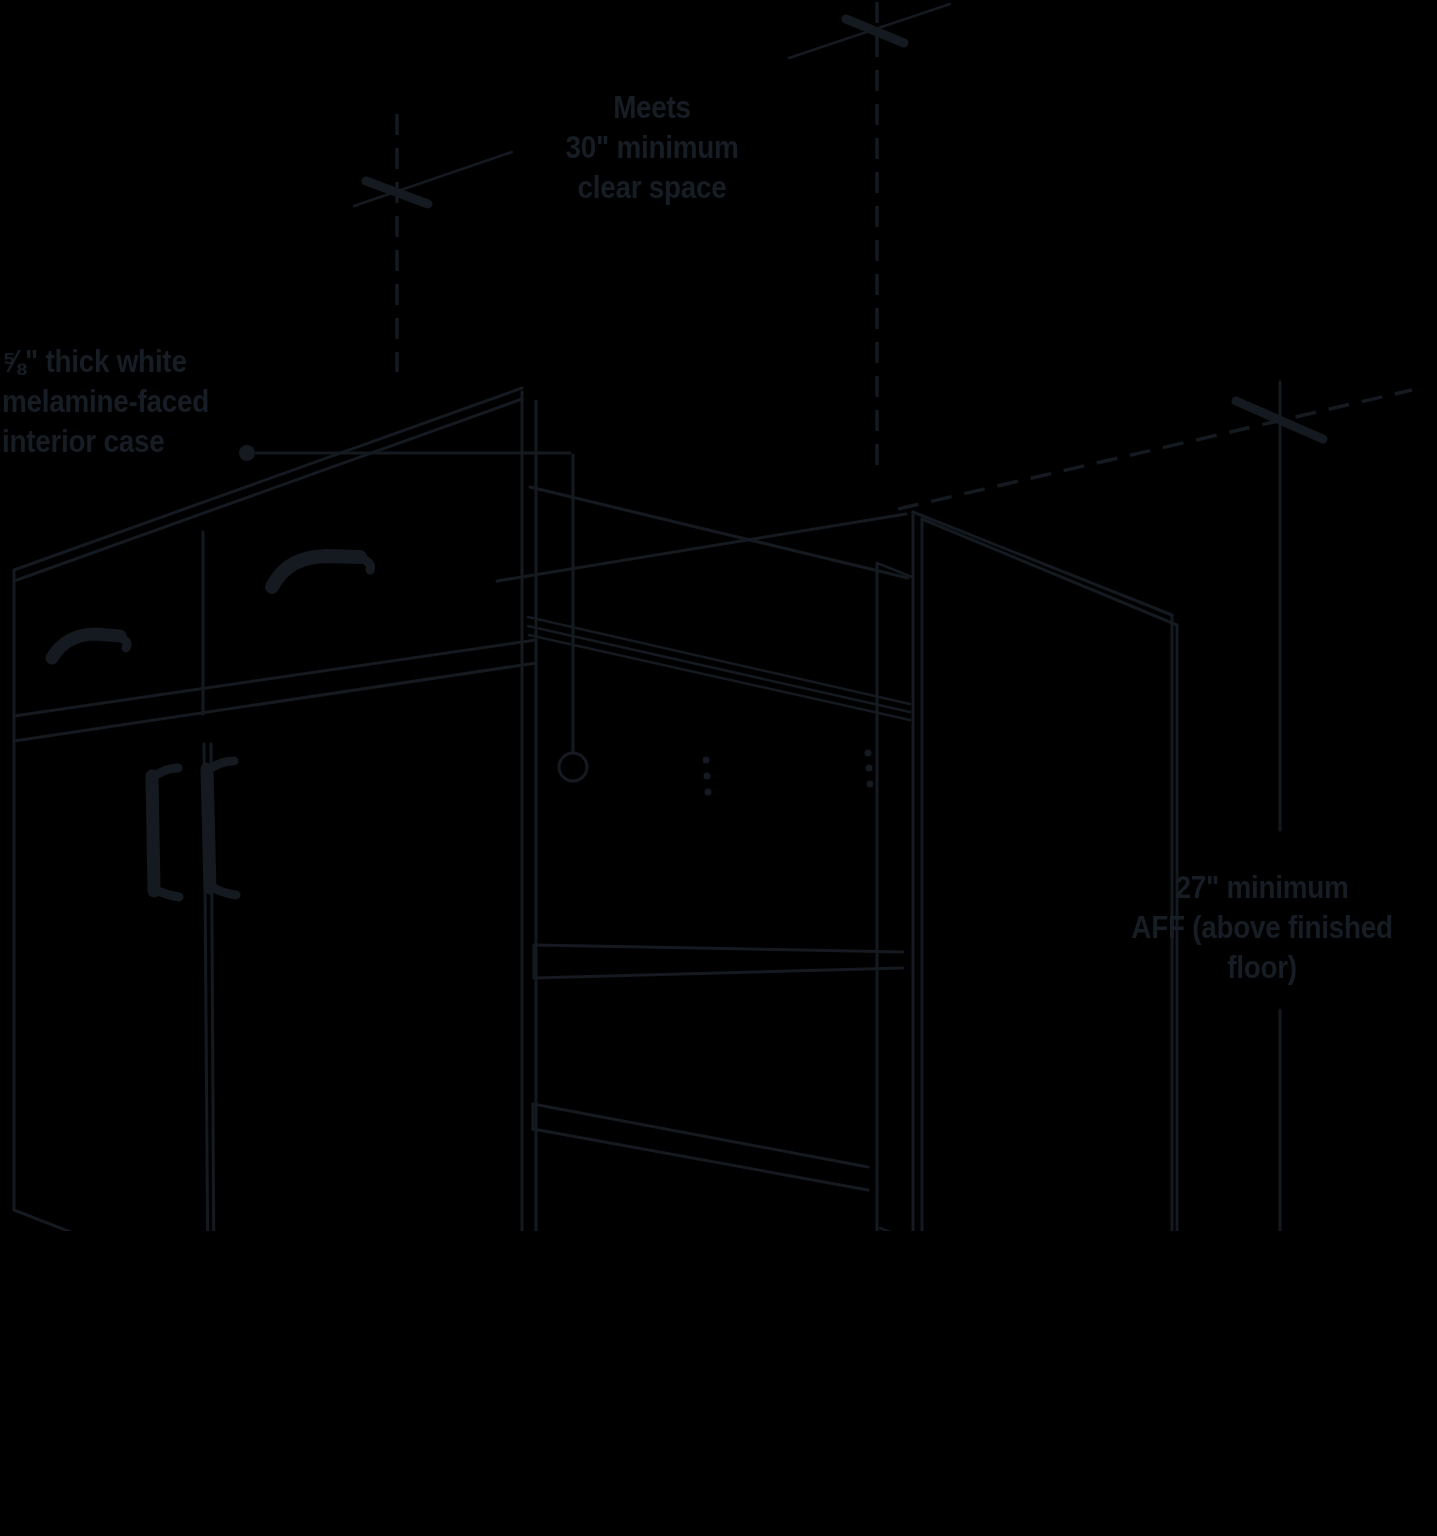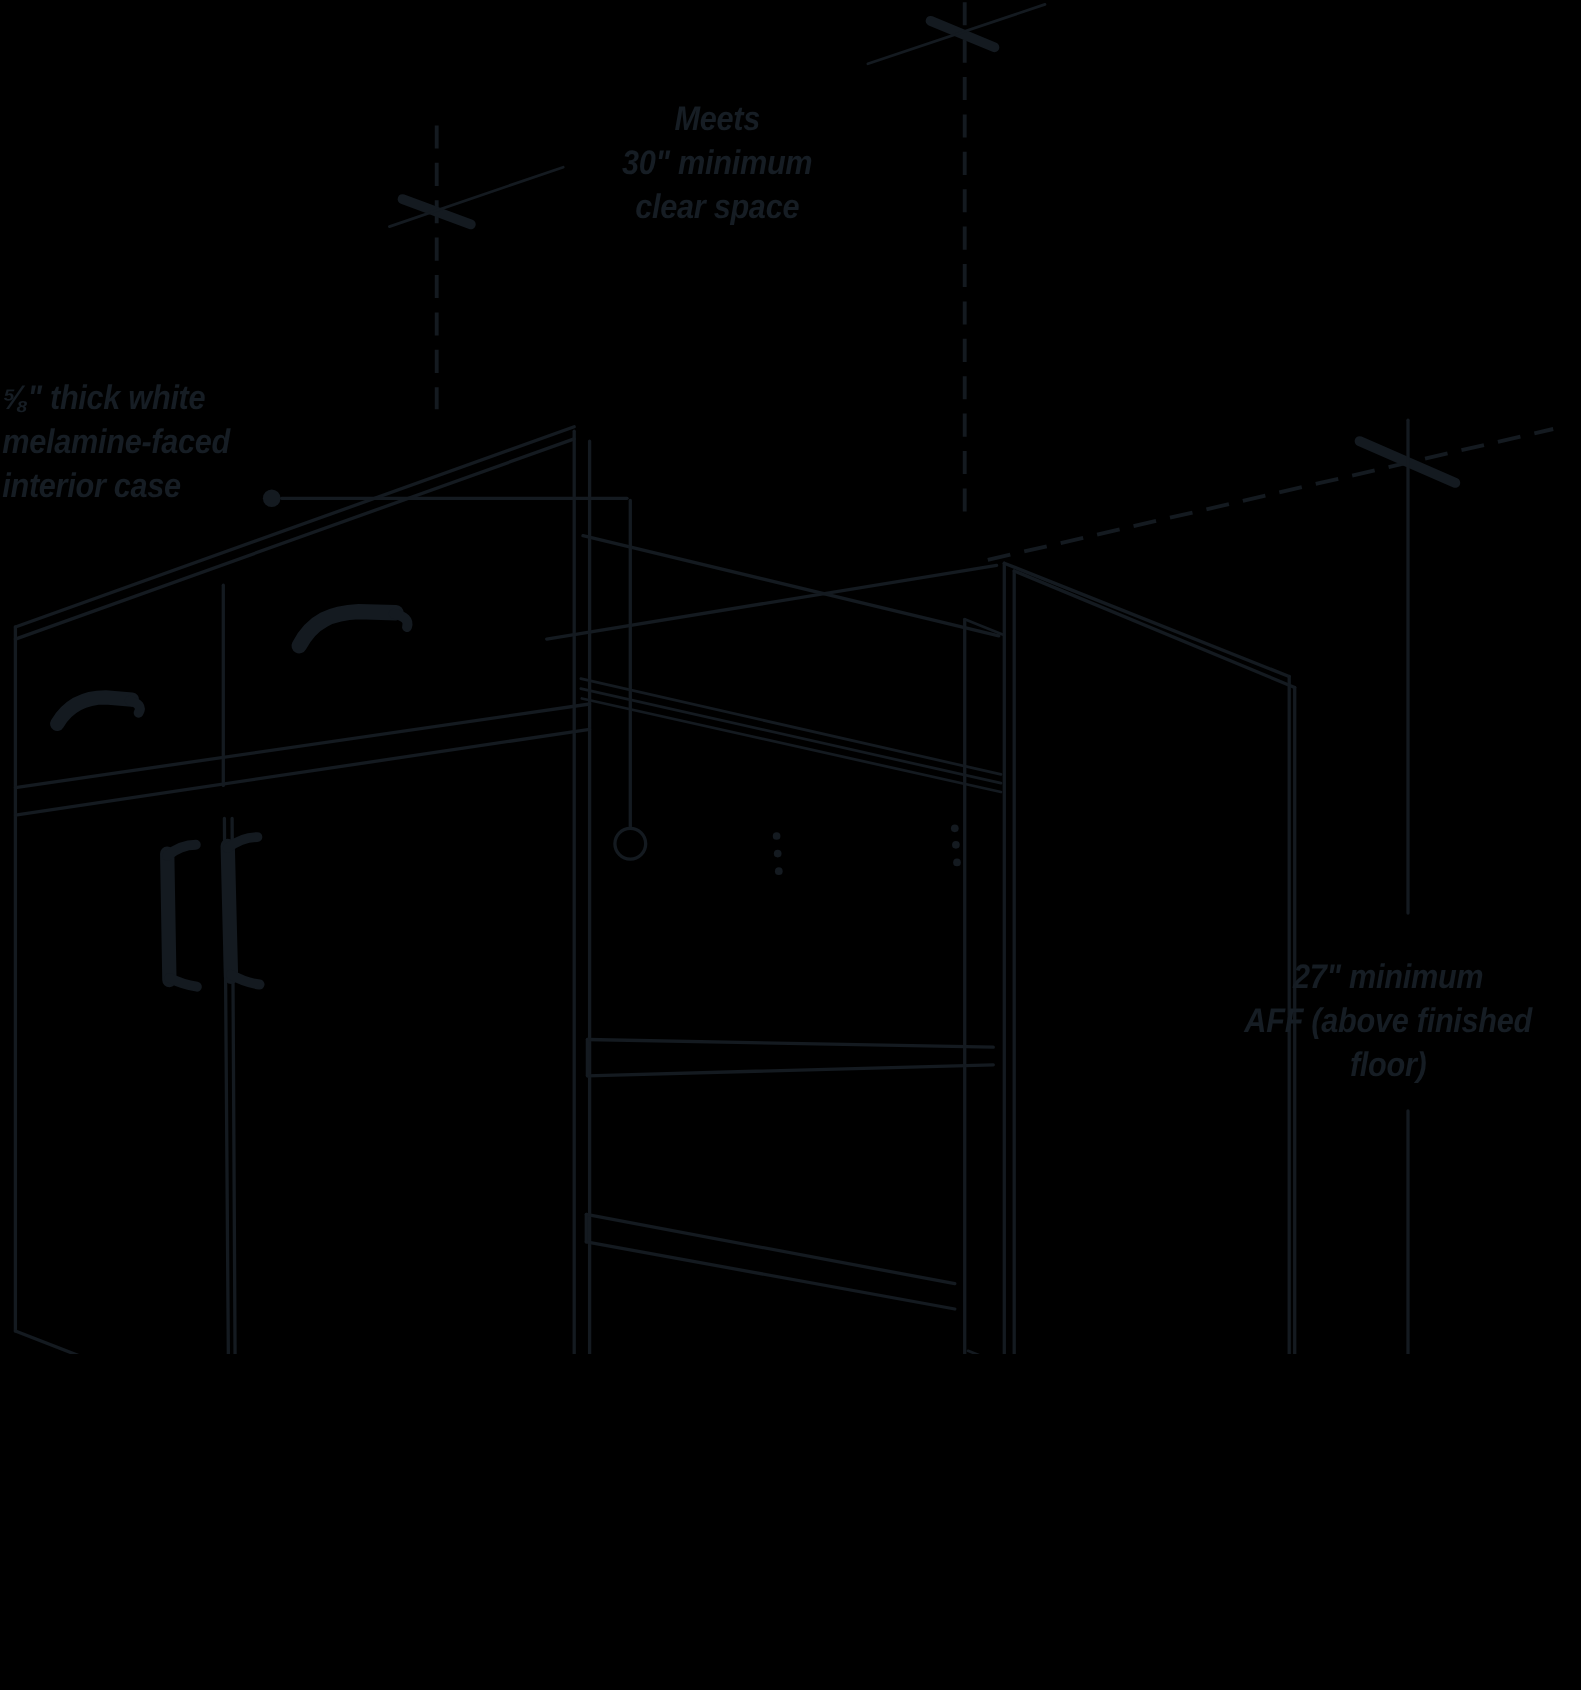--- a/index.html
+++ b/index.html
@@ -2,21 +2,20 @@
 <html style="--bg: #000000; --ink: #141a20; --text: #161d24;"><head>
 <meta charset="utf-8">
 <style>
   html,body{margin:0;padding:0;background:#000;}
   .stage{
     position:relative;
     width:1437px;height:1231px;
     background:var(--bg,#000);
     overflow:hidden;
     font-family:"Liberation Sans", sans-serif;
-    font-style:italic;
   }
   .stage svg{position:absolute;left:0;top:0;}
   .ln{stroke:var(--ink,#141a20);stroke-width:3;fill:none;stroke-linecap:round;}
   .ln-thin{stroke-width:2.5;}
   .ln-dash{stroke:var(--ink,#141a20);stroke-width:3.5;fill:none;stroke-dasharray:21 13;}
   .ln-tick{stroke:var(--ink,#141a20);stroke-width:9;fill:none;stroke-linecap:round;}
   .ln-handle{stroke:var(--ink,#141a20);fill:none;stroke-linecap:round;stroke-linejoin:round;}
   .fill-ink{fill:var(--ink,#141a20);stroke:none;}
   .ann{
     position:absolute;

